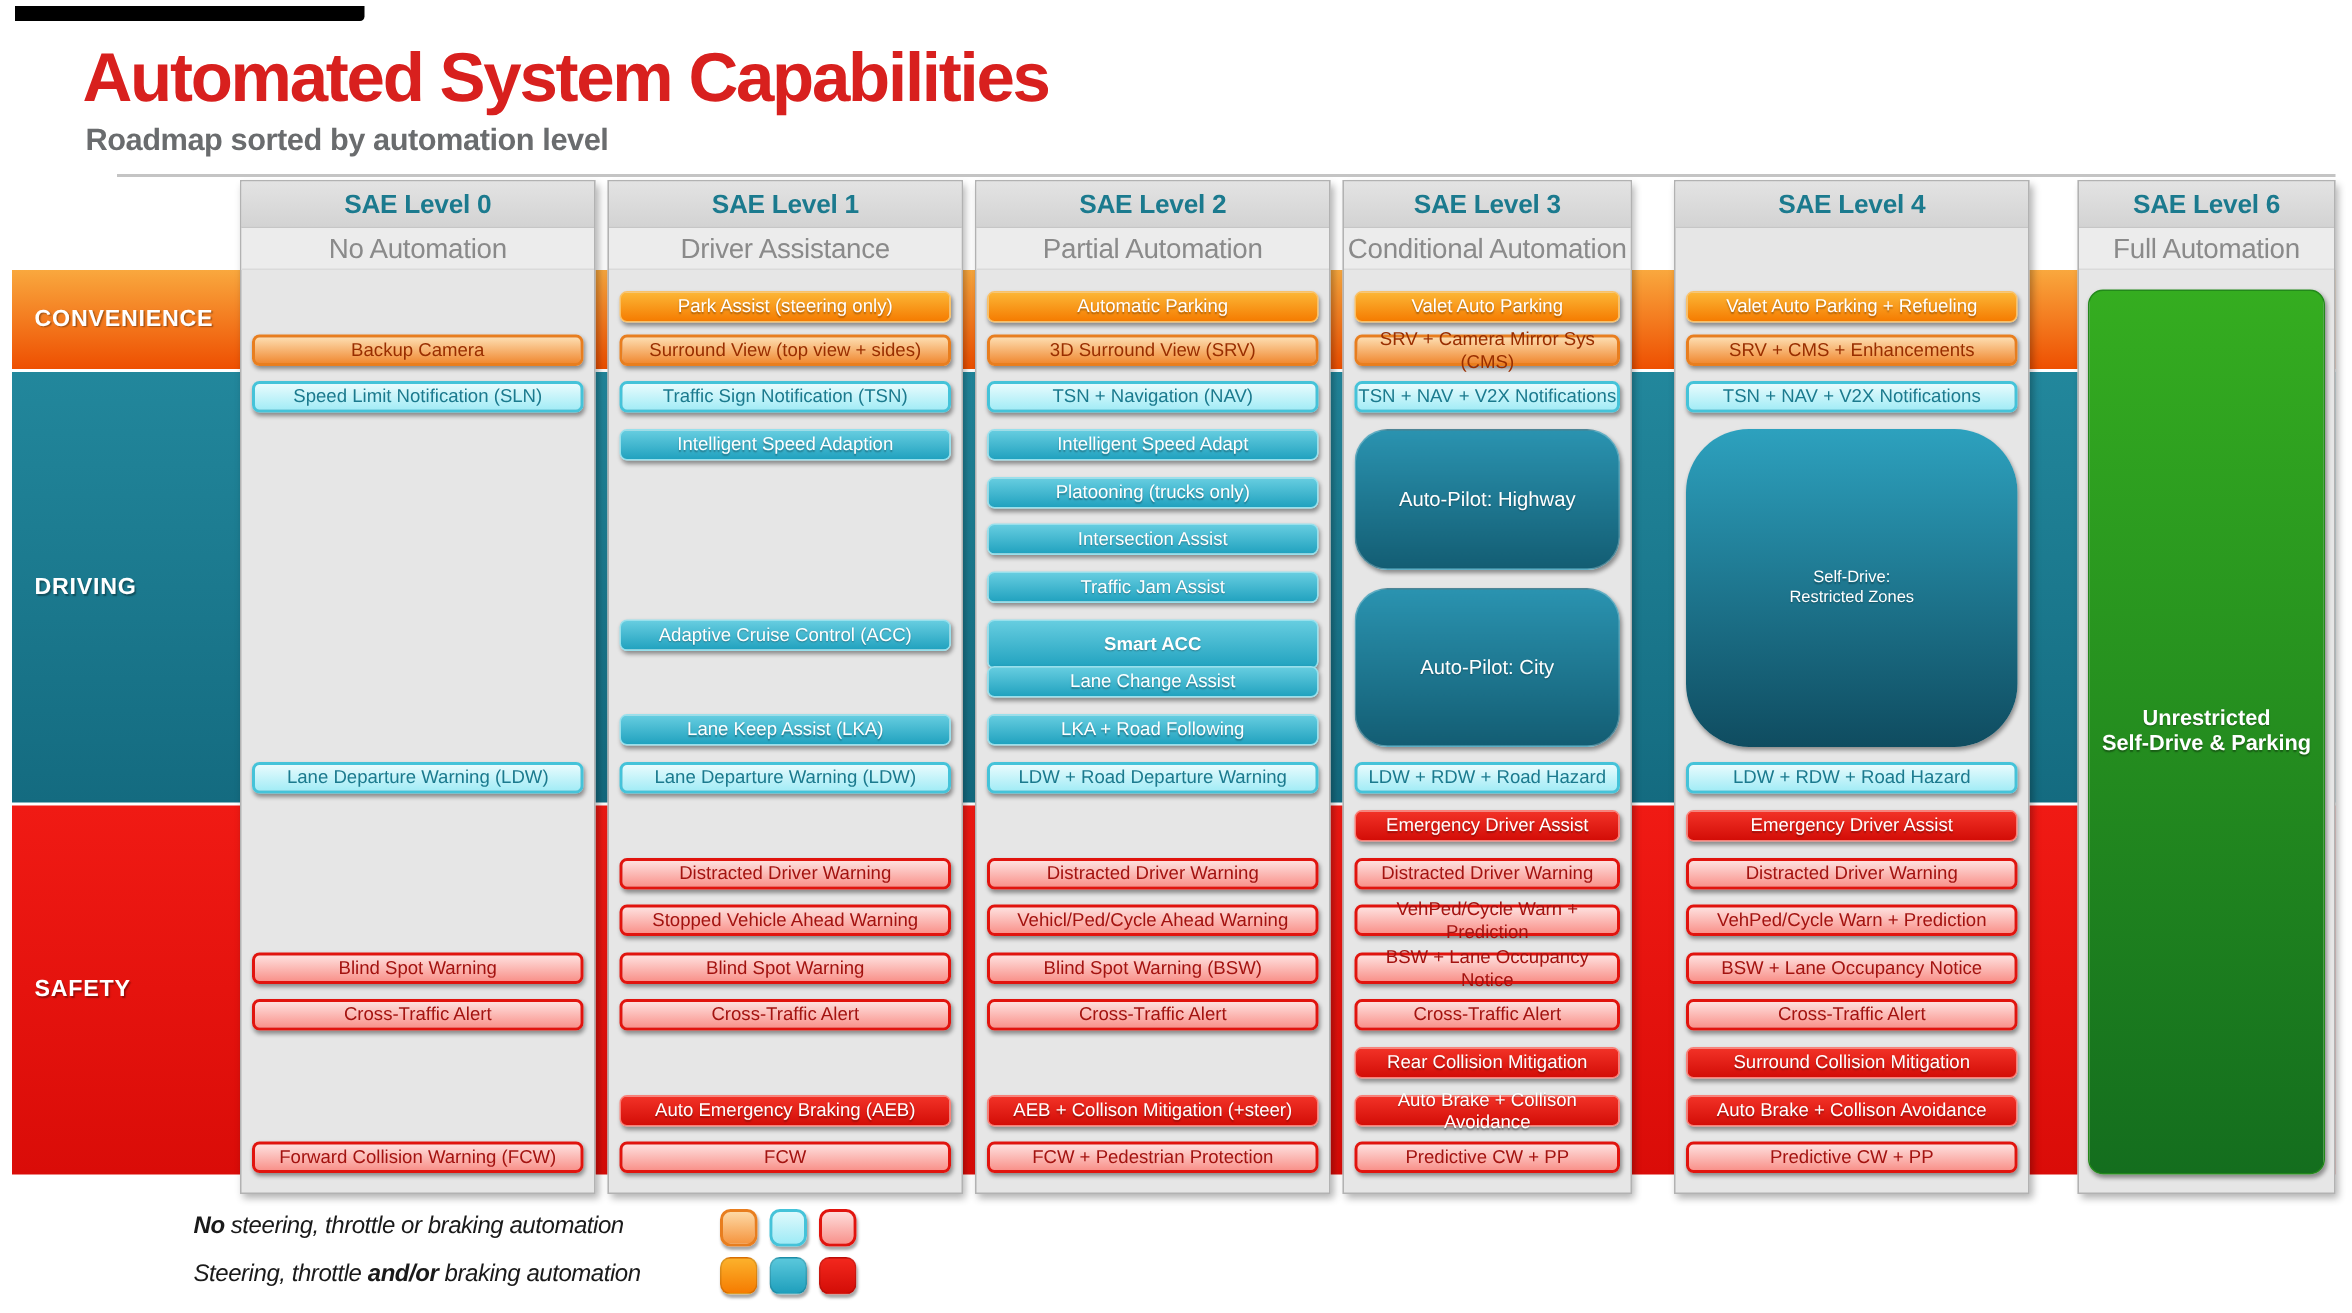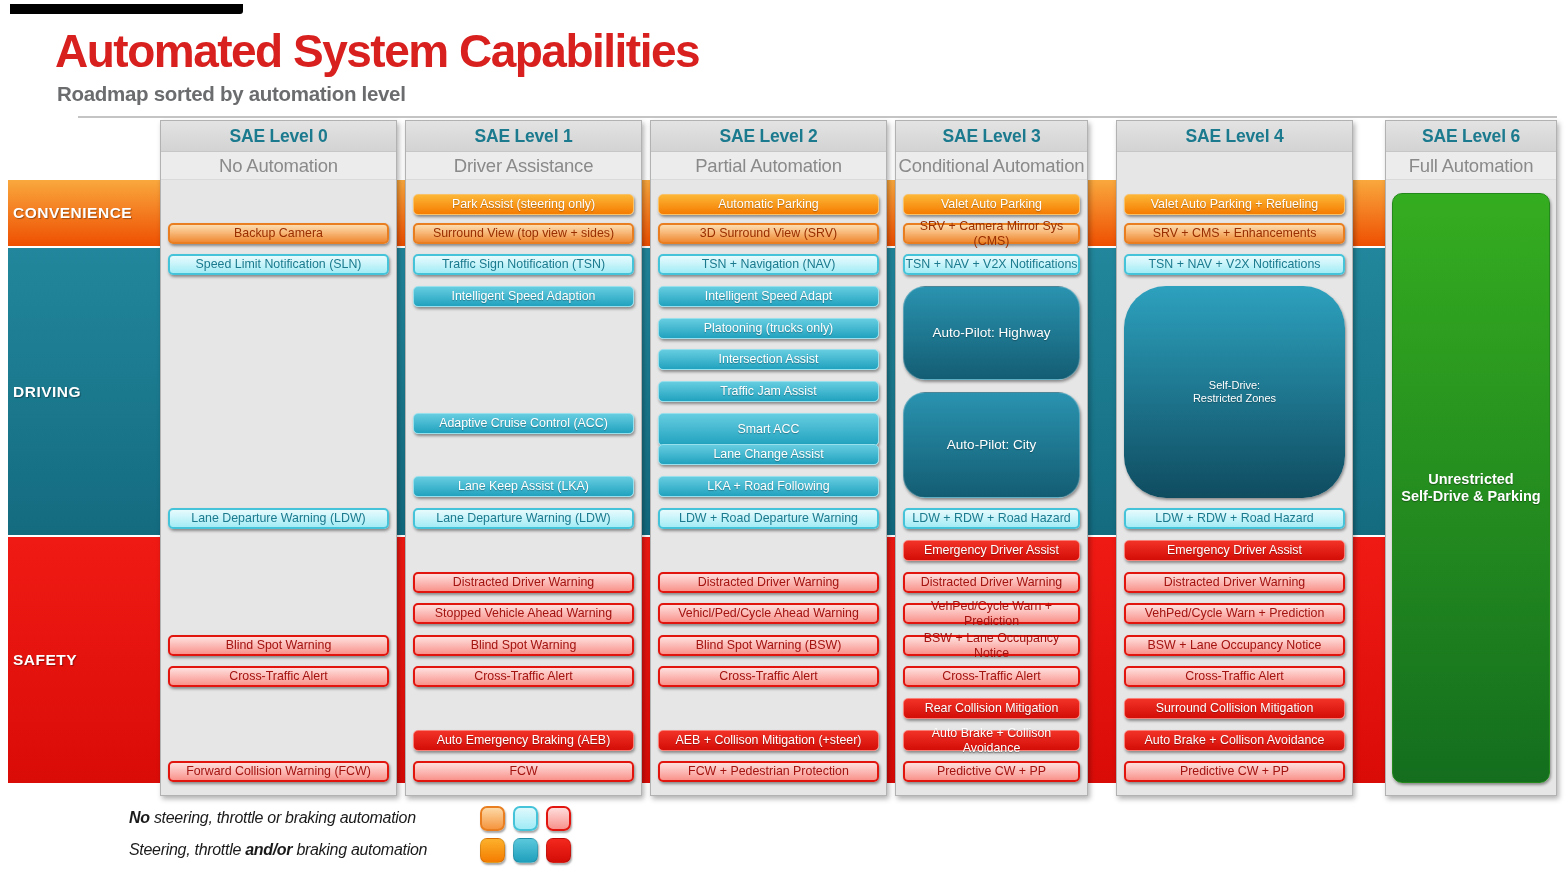--- a/index.html
+++ b/index.html
@@ -10,21 +10,21 @@
           border-radius:0 0 3px 0;}
 
   .title{position:absolute;left:55px;top:24px;margin:0;font-size:46px;font-weight:bold;
          letter-spacing:-1.5px;color:var(--title-red);}
   .subtitle{position:absolute;left:57px;top:82px;margin:0;font-size:20.5px;font-weight:bold;
          letter-spacing:-0.3px;color:var(--sub-gray);}
   .rule{position:absolute;left:78px;top:116px;width:1479px;height:2px;background:#c4c4c4;}
 
   
   .band{position:absolute;left:8px;width:1549px;display:flex;align-items:center;}
-  .band-label{padding-left:5px;color:#fff;font-weight:bold;font-size:15.5px;letter-spacing:0.5px;
+  .band-label{padding-left:15px;color:#fff;font-weight:bold;font-size:15.5px;letter-spacing:0.5px;
               text-shadow:1px 1px 1px rgba(0,0,0,0.35);}
   .band-convenience{top:180px;height:66px;background:linear-gradient(#f9a83e,#ee4f01);}
   .band-driving{top:248px;height:287px;background:linear-gradient(#22879c,#146b80);}
   .band-safety{top:537px;height:246px;background:linear-gradient(#f01a14,#da0c08);}
 
   
   .col-panel{position:absolute;top:120px;height:676px;background:#e6e6e6;
              border:1px solid #b2b2b2;box-shadow:2px 3px 5px rgba(0,0,0,0.3);box-sizing:border-box;}
   .col-header{height:30px;background:linear-gradient(#e3e3e3,#d3d3d3);border-bottom:1px solid #c6c6c6;
               display:flex;align-items:center;justify-content:center;font-size:17.5px;font-weight:bold;
@@ -119,21 +119,21 @@
       <div class="col-panel" style="left: 650px; width: 237px;">
         <div class="col-header">SAE Level 2</div>
         <div class="col-sub">Partial Automation</div>
         <div class="cap orange-dark" style="top: 73px; height: 21px;">Automatic Parking</div>
         <div class="cap orange-light" style="top: 102px; height: 21px;">3D Surround View (SRV)</div>
         <div class="cap cyan-light" style="top: 133px; height: 21px;">TSN + Navigation (NAV)</div>
         <div class="cap teal" style="top: 165px; height: 21px;">Intelligent Speed Adapt</div>
         <div class="cap teal" style="top: 197px; height: 21px;">Platooning (trucks only)</div>
         <div class="cap teal" style="top: 228px; height: 21px;">Intersection Assist</div>
         <div class="cap teal" style="top: 260px; height: 21px;">Traffic Jam Assist</div>
-        <div class="cap teal" style="top: 292px; height: 33px;">Smart ACC</div>
+        <div class="cap teal" style="top: 292px; height: 33px; font-weight: bold;">Smart ACC</div>
         <div class="cap teal" style="top: 323px; height: 21px;">Lane Change Assist</div>
         <div class="cap teal" style="top: 355px; height: 21px;">LKA + Road Following</div>
         <div class="cap cyan-light" style="top: 387px; height: 21px;">LDW + Road Departure Warning</div>
         <div class="cap red-light" style="top: 451px; height: 21px;">Distracted Driver Warning</div>
         <div class="cap red-light" style="top: 482px; height: 21px;">Vehicl/Ped/Cycle Ahead Warning</div>
         <div class="cap red-light" style="top: 514px; height: 21px;">Blind Spot Warning (BSW)</div>
         <div class="cap red-light" style="top: 545px; height: 21px;">Cross-Traffic Alert</div>
         <div class="cap red-dark" style="top: 609px; height: 21px;">AEB + Collison Mitigation (+steer)</div>
         <div class="cap red-light" style="top: 640px; height: 21px;">FCW + Pedestrian Protection</div>
       </div>

